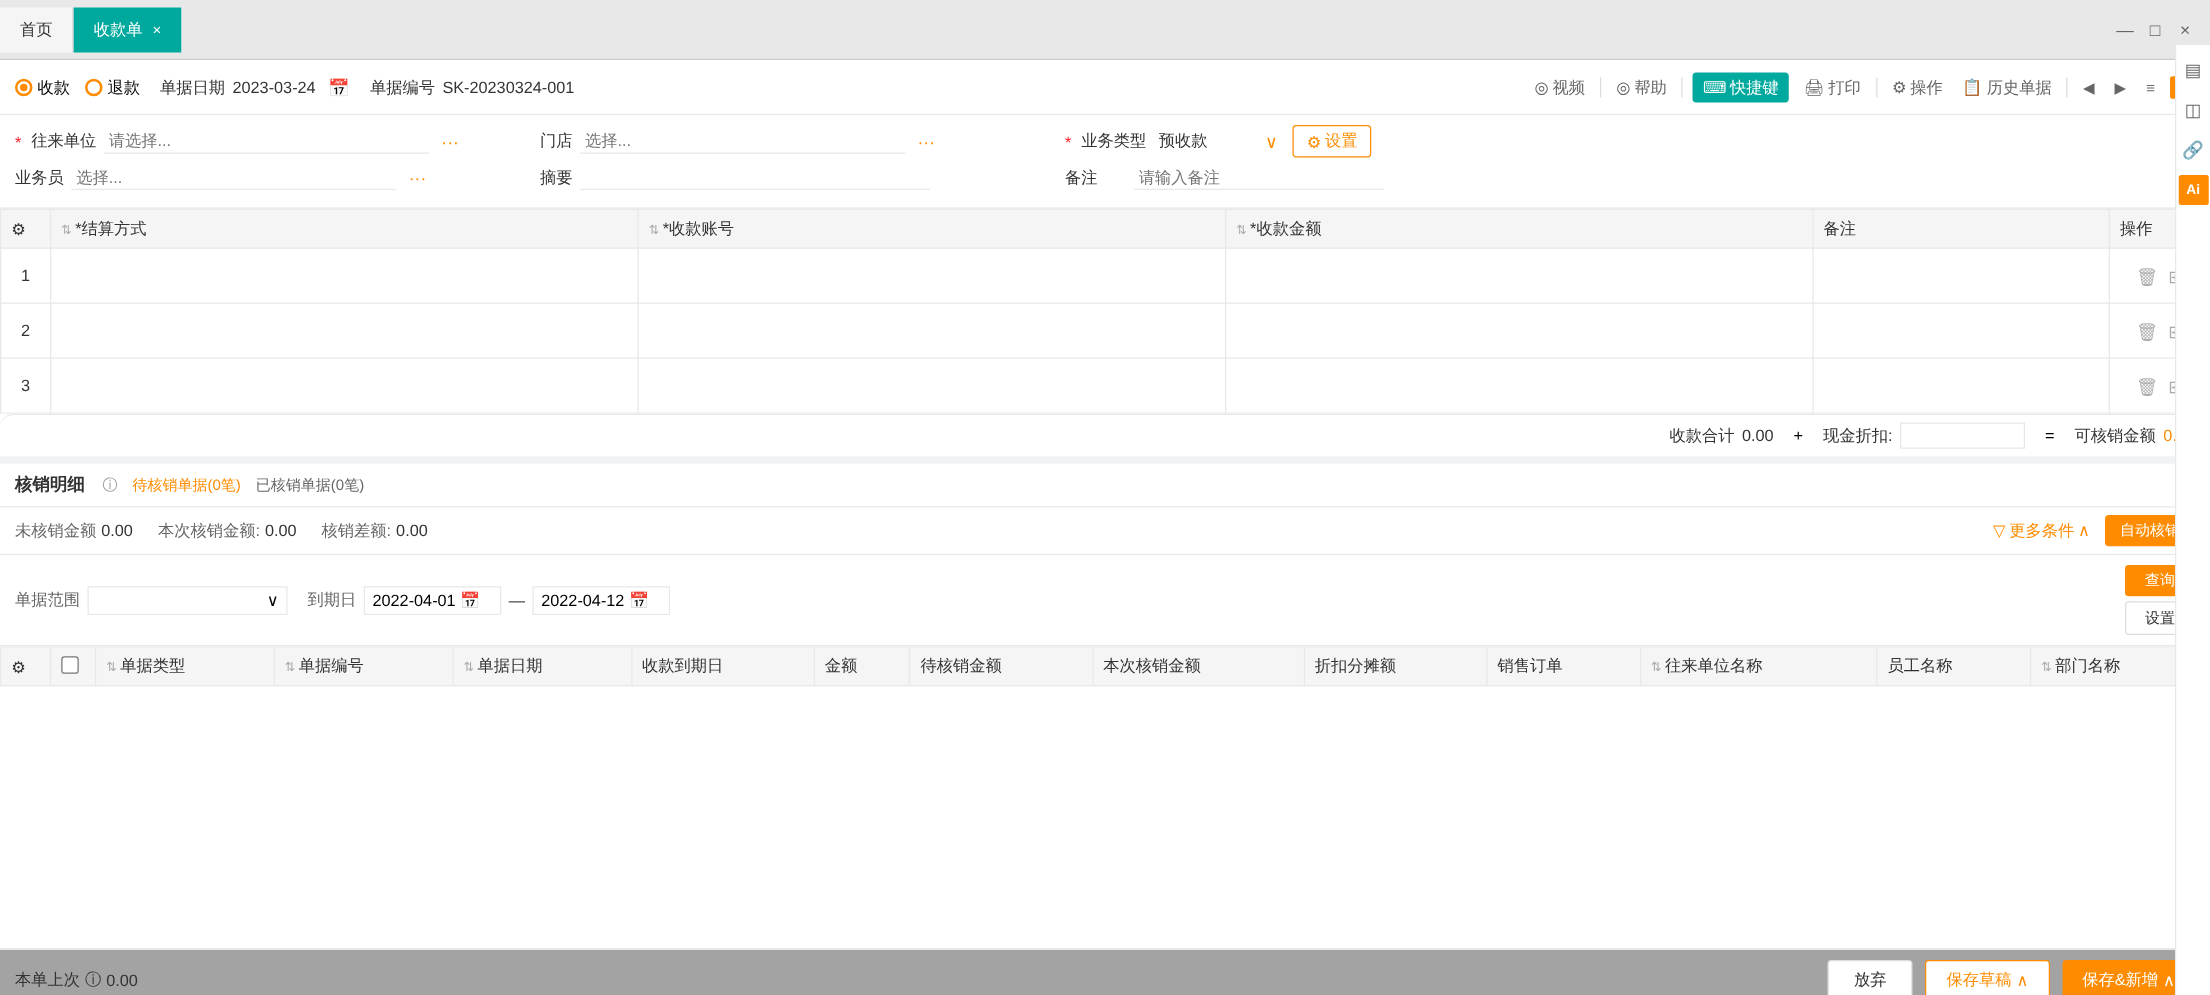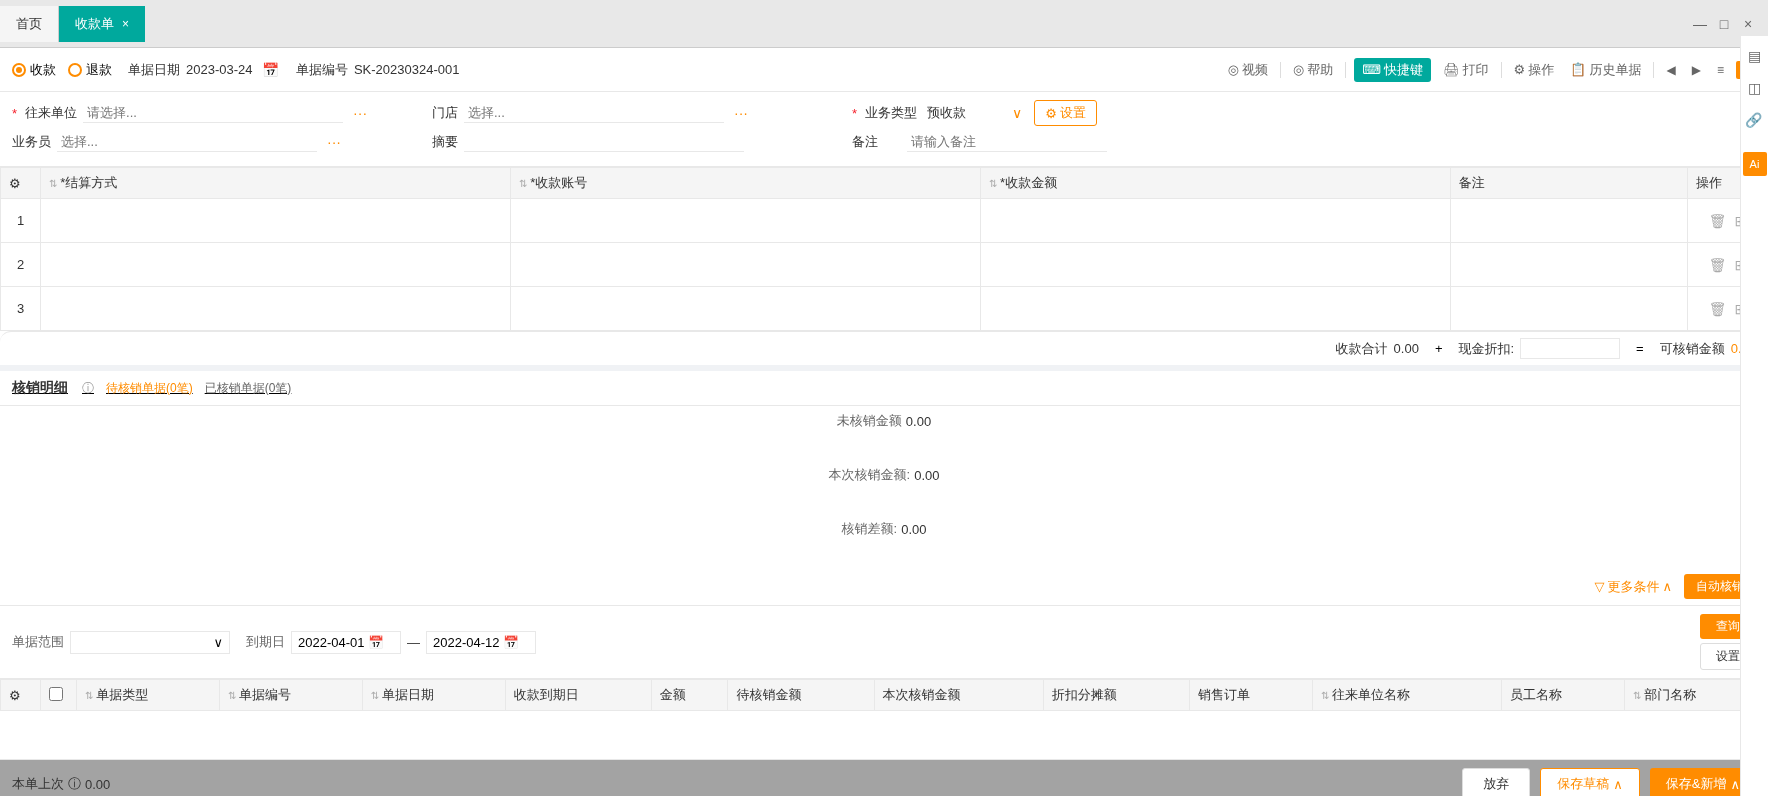--- a/index.html
+++ b/index.html
@@ -67,26 +67,26 @@
     .row-num { color: #333; text-align: center; width: 30px; }
 
     
     .summary-row { display: flex; align-items: center; justify-content: flex-end; padding: 6px 12px; border-top: 1px solid #e8e8e8; gap: 16px; background: #fff; border-radius: 11px; }
     .summary-item { display: flex; align-items: center; gap: 6px; color: #333; font-size: 13px; }
     .summary-value-orange { color: #ff8c00; font-weight: 500; }
     .summary-input { width: 100px; border: 1px solid #e8e8e8; padding: 2px 6px; outline: none; }
 
     
     .writeoff-section { background: #fff; border-top: 6px solid #f0f2f5; flex: 1; display: flex; flex-direction: column; overflow: hidden; }
-    .writeoff-header { padding: 8px 12px; display: flex; align-items: center; gap: 12px; border-bottom: 1px solid #e8e8e8; text-decoration: underline; }
+    .writeoff-header { padding: 8px 12px; display: flex; align-items: center; gap: 12px; border-bottom: 1px solid #e8e8e8; }
     .section-title { font-size: 14px; font-weight: 600; color: #333; }
     .tag-pending { color: #ff8c00; font-size: 12px; cursor: pointer; }
     .tag-done { color: #666; font-size: 12px; cursor: pointer; }
 
-    .writeoff-stats { display: flex; align-items: center; gap: 36px; padding: 6px 12px; border-bottom: 1px solid #e8e8e8; flex-direction: column; }
+    .writeoff-stats { display: flex; align-items: center; gap: 20px; padding: 6px 12px; border-bottom: 1px solid #e8e8e8; }
     .stat-item { display: flex; align-items: center; gap: 4px; font-size: 12px; }
     .stat-label { color: #666; }
     .stat-value { color: #333; }
 
     .auto-btn { background: #ff8c00; color: #fff; padding: 4px 12px; border-radius: 3px; cursor: pointer; font-size: 12px; border: none; }
     .more-conditions { color: #ff8c00; font-size: 12px; cursor: pointer; display: flex; align-items: center; gap: 3px; }
 
     .filter-row { display: flex; align-items: center; gap: 16px; padding: 8px 12px; border-bottom: 1px solid #e8e8e8; }
     .filter-field { display: flex; align-items: center; gap: 6px; }
     .filter-label { color: #666; white-space: nowrap; }
@@ -469,14 +469,14 @@
       </button>
     </div>
   </div>
 
 </div>
 
 <div class="right-sidebar">
   <div class="sidebar-icon">▤</div>
   <div class="sidebar-icon">◫</div>
   <div class="sidebar-icon">🔗</div>
-  <div class="sidebar-icon-orange" style="font-size:11px;font-weight:normal;margin-top:12px;">Ai</div>
+  <div class="sidebar-icon-orange" style="font-size:11px;font-weight:bold;">Ai</div>
 </div>
 
 </body></html>

